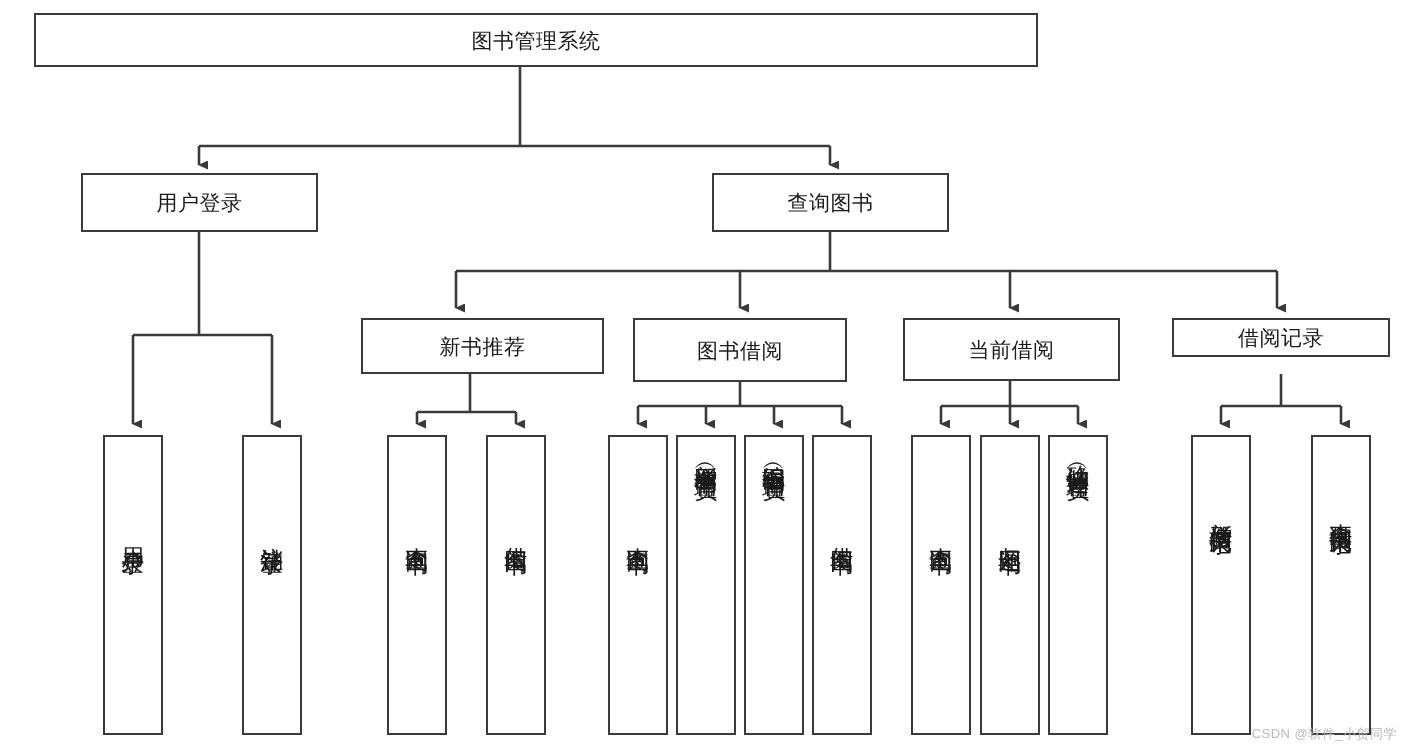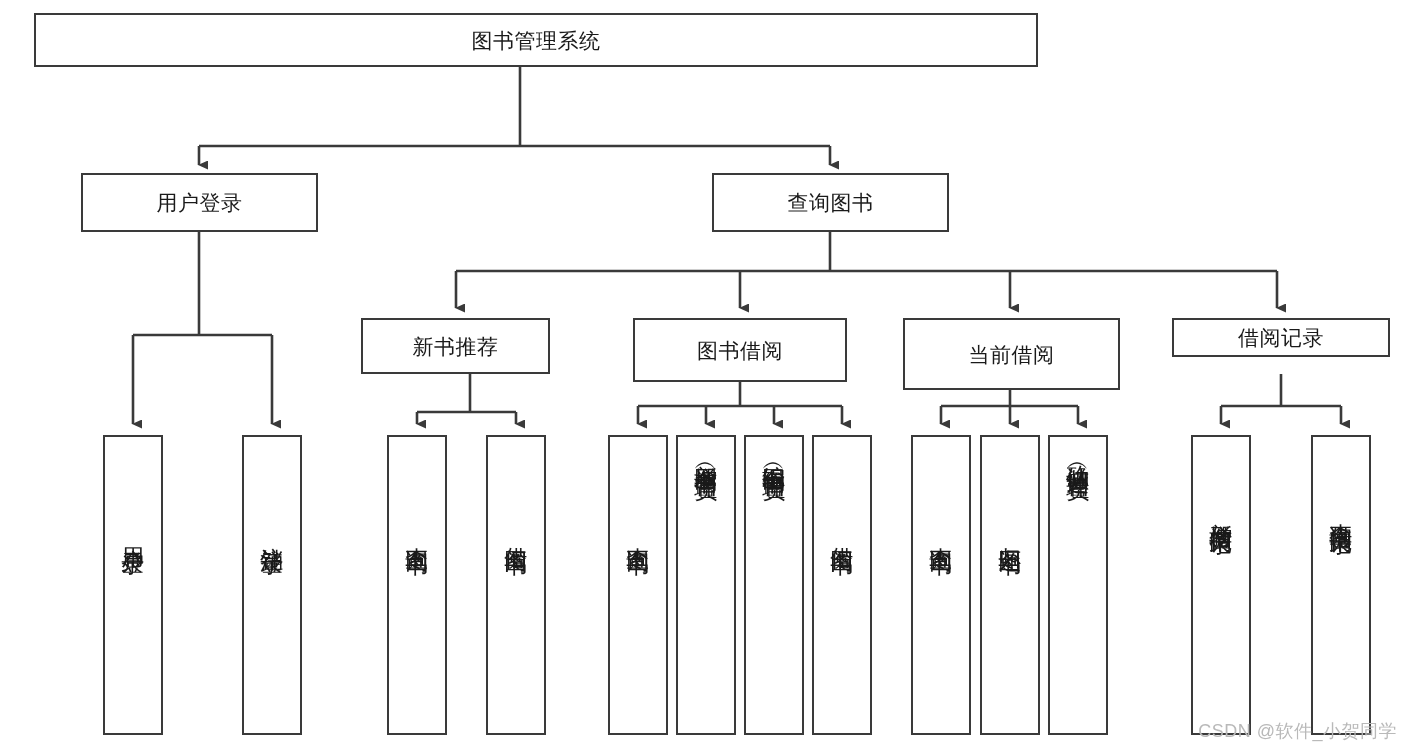--- a/index.html
+++ b/index.html
@@ -64,21 +64,21 @@
   .node.vertical.midlow .node-label {
     margin-top: 64px;
   }
   .node.vertical.high .node-label {
     margin-top: 6px;
   }
   #watermark {
     position: absolute;
     right: 8px;
     bottom: 4px;
-    font-size: 18px;
+    font-size: 13px;
     color: #b9b9b9;
     white-space: nowrap;
     z-index: 5;
     letter-spacing: 0.5px;
   }
 </style>
 </head>
 <body>
 
 <div id="diagram-root">
@@ -137,27 +137,27 @@
     <span class="node-label">图书管理系统</span>
   </div>
 
   <div class="node horizontal" style="left:81px; top:173px; width:237px; height:59px;">
     <span class="node-label">用户登录</span>
   </div>
   <div class="node horizontal" style="left:712px; top:173px; width:237px; height:59px;">
     <span class="node-label">查询图书</span>
   </div>
 
-  <div class="node horizontal" style="left:361px; top:318px; width:189px; height:56px;">
+  <div class="node horizontal" style="left:361px; top:318px; width:243px; height:56px;">
     <span class="node-label">新书推荐</span>
   </div>
   <div class="node horizontal" style="left:633px; top:318px; width:214px; height:64px;">
     <span class="node-label">图书借阅</span>
   </div>
-  <div class="node horizontal" style="left:903px; top:318px; width:217px; height:72px;">
+  <div class="node horizontal" style="left:903px; top:318px; width:217px; height:63px;">
     <span class="node-label">当前借阅</span>
   </div>
   <div class="node horizontal" style="left:1172px; top:318px; width:218px; height:39px;">
     <span class="node-label">借阅记录</span>
   </div>
 
   <div class="node vertical mid" style="left:103px; top:435px; width:60px; height:300px;">
     <span class="node-label">用户登录</span>
   </div>
   <div class="node vertical mid" style="left:242px; top:435px; width:60px; height:300px;">

